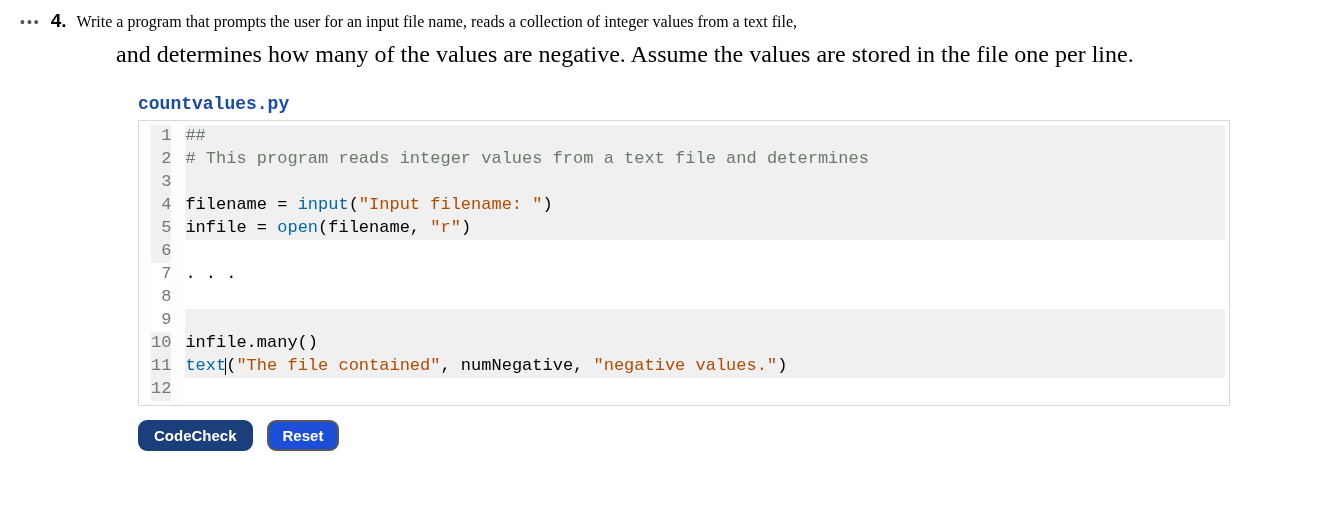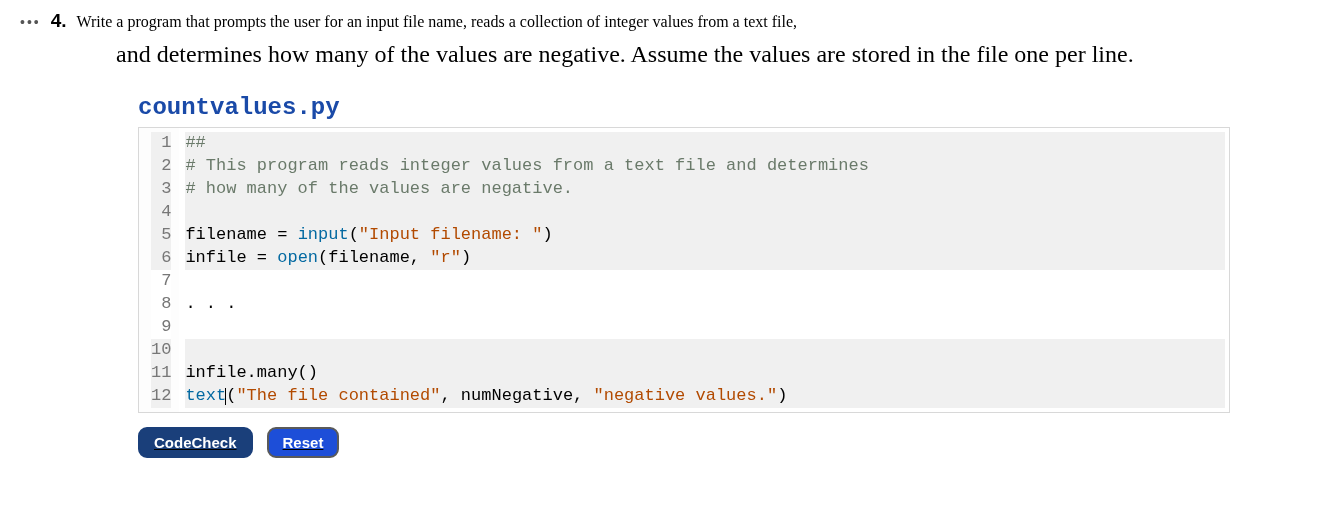--- a/index.html
+++ b/index.html
@@ -42,21 +42,21 @@
       margin-bottom: 22px;
     }
     .content-area {
       margin-left: 118px;
       margin-right: 80px;
     }
     .filename-label {
       font-family: 'Courier New', Consolas, monospace;
       font-weight: bold;
       color: #1a4aa8;
-      font-size: 24px;
+      font-size: 18px;
       margin-bottom: 6px;
     }
     .code-editor {
       border: 1px solid #d8d8d8;
       background: #fff;
       font-family: 'Courier New', Consolas, monospace;
       font-size: 17px;
       line-height: 1.35;
       display: flex;
       margin-bottom: 14px;
@@ -92,21 +92,20 @@
       display: inline-block;
       width: 1px;
       height: 17px;
       background: #000;
       vertical-align: text-bottom;
       margin-left: -1px;
     }
     .button-row {
       display: flex;
       gap: 14px;
-      text-decoration: underline;
     }
     .btn {
       font-family: Arial, Helvetica, sans-serif;
       font-weight: bold;
       font-size: 15px;
       padding: 5px 14px;
       border-radius: 9px;
       border: 2px solid #1a3f7a;
       cursor: pointer;
     }
@@ -144,21 +143,20 @@
         <div class="editable-line">7</div>
         <div class="editable-line">8</div>
         <div class="editable-line">9</div>
         <div class="readonly-line">10</div>
         <div class="readonly-line">11</div>
         <div class="readonly-line">12</div>
       </div>
     <div class="code-lines" id="codelines">
         <div class="readonly-line"><span class="tok-comment">##</span></div>
         <div class="readonly-line"><span class="tok-comment"># This program reads integer values from a text file and determines</span></div>
-        <div class="readonly-line"><span class="tok-comment"># how many of the values are negative.</span></div>
         <div class="readonly-line">&nbsp;</div>
         <div class="readonly-line"><span class="">filename = </span><span class="tok-func">input</span><span class="">(</span><span class="tok-string">"Input filename: "</span><span class="">)</span></div>
         <div class="readonly-line"><span class="">infile = </span><span class="tok-func">open</span><span class="">(filename, </span><span class="tok-string">"r"</span><span class="">)</span></div>
         <div class="editable-line">&nbsp;</div>
         <div class="editable-line"><span class="">. . .</span></div>
         <div class="editable-line">&nbsp;</div>
         <div class="readonly-line">&nbsp;</div>
         <div class="readonly-line"><span class="">infile.many()</span></div>
         <div class="readonly-line"><span class="tok-func">text</span><span class="cursor"></span><span class="">(</span><span class="tok-string">"The file contained"</span><span class="">, numNegative, </span><span class="tok-string">"negative values."</span><span class="">)</span></div>
       </div>

